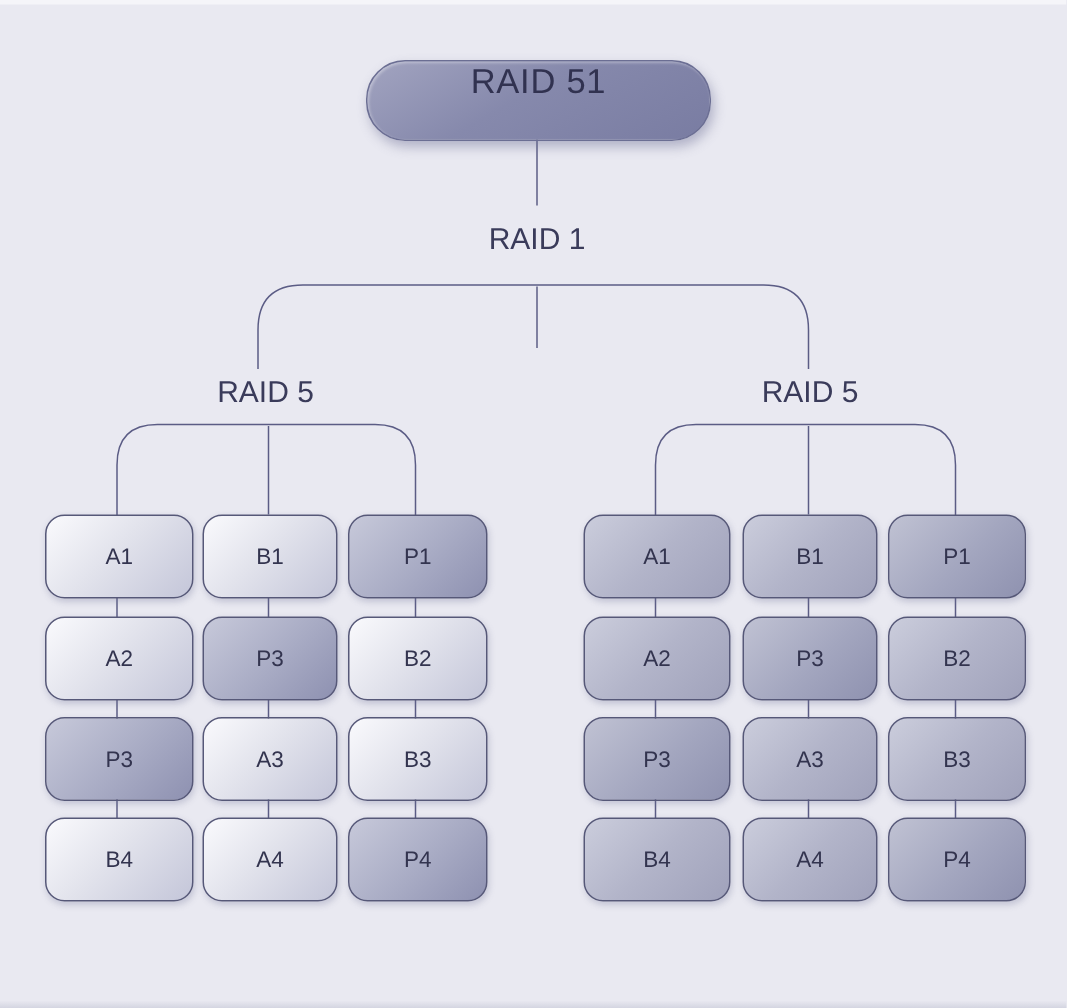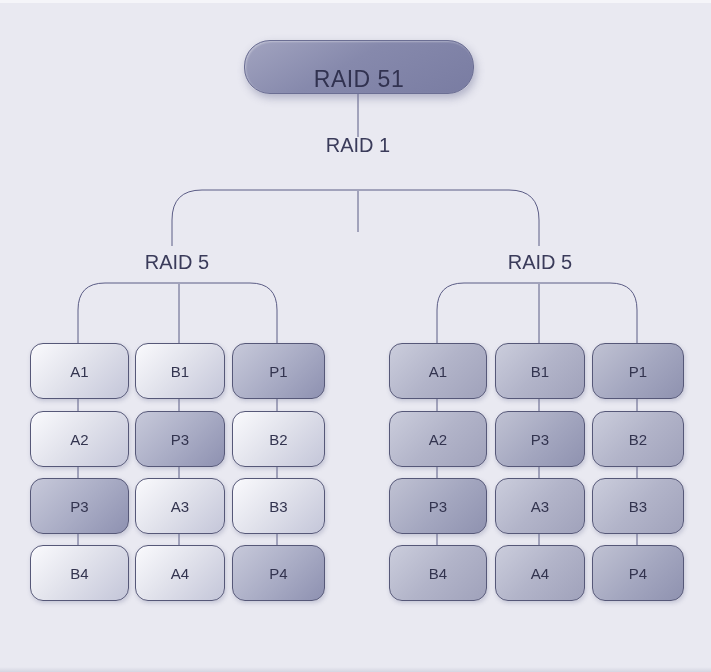--- a/index.html
+++ b/index.html
@@ -24,28 +24,28 @@
   }
   svg.wires { position:absolute; left:0; top:0; width:711px; height:672px; }
 
   .title-box {
     position:absolute; left:244px; top:40px; width:228px; height:52px;
     border-radius:26px;
     border:1px solid #6b6e93;
     background:linear-gradient(150deg, #a2a4c0 0%, #8689ac 45%, #797c a2 100%);
     background:linear-gradient(150deg, #a2a4c0 0%, #8689ac 45%, #797ca2 100%);
     box-shadow:2px 4px 8px rgba(108,110,148,0.45), inset 1px 1px 2px rgba(255,255,255,0.35);
-    display:flex; align-items:flex-end; justify-content:center;
+    display:flex; align-items:flex-start; justify-content:center;
     font-size:23px; letter-spacing:0.5px; color:#313250;
   }
   .level-label {
     position:absolute; width:110px; text-align:center;
     font-size:20px; color:#3a3b5a;
   }
-  .label-raid1 { left:303px; top:134px; }
+  .label-raid1 { left:303px; top:149px; }
   .label-raid5-left { left:122px; top:251px; }
   .label-raid5-right { left:485px; top:251px; }
 
   .cell {
     position:absolute; height:54px;
     border:1px solid #565878; border-radius:13px;
     display:flex; align-items:center; justify-content:center;
     font-size:15px; color:#33344f;
     box-shadow:1px 2px 4px rgba(110,112,150,0.30);
     text-align:right;

